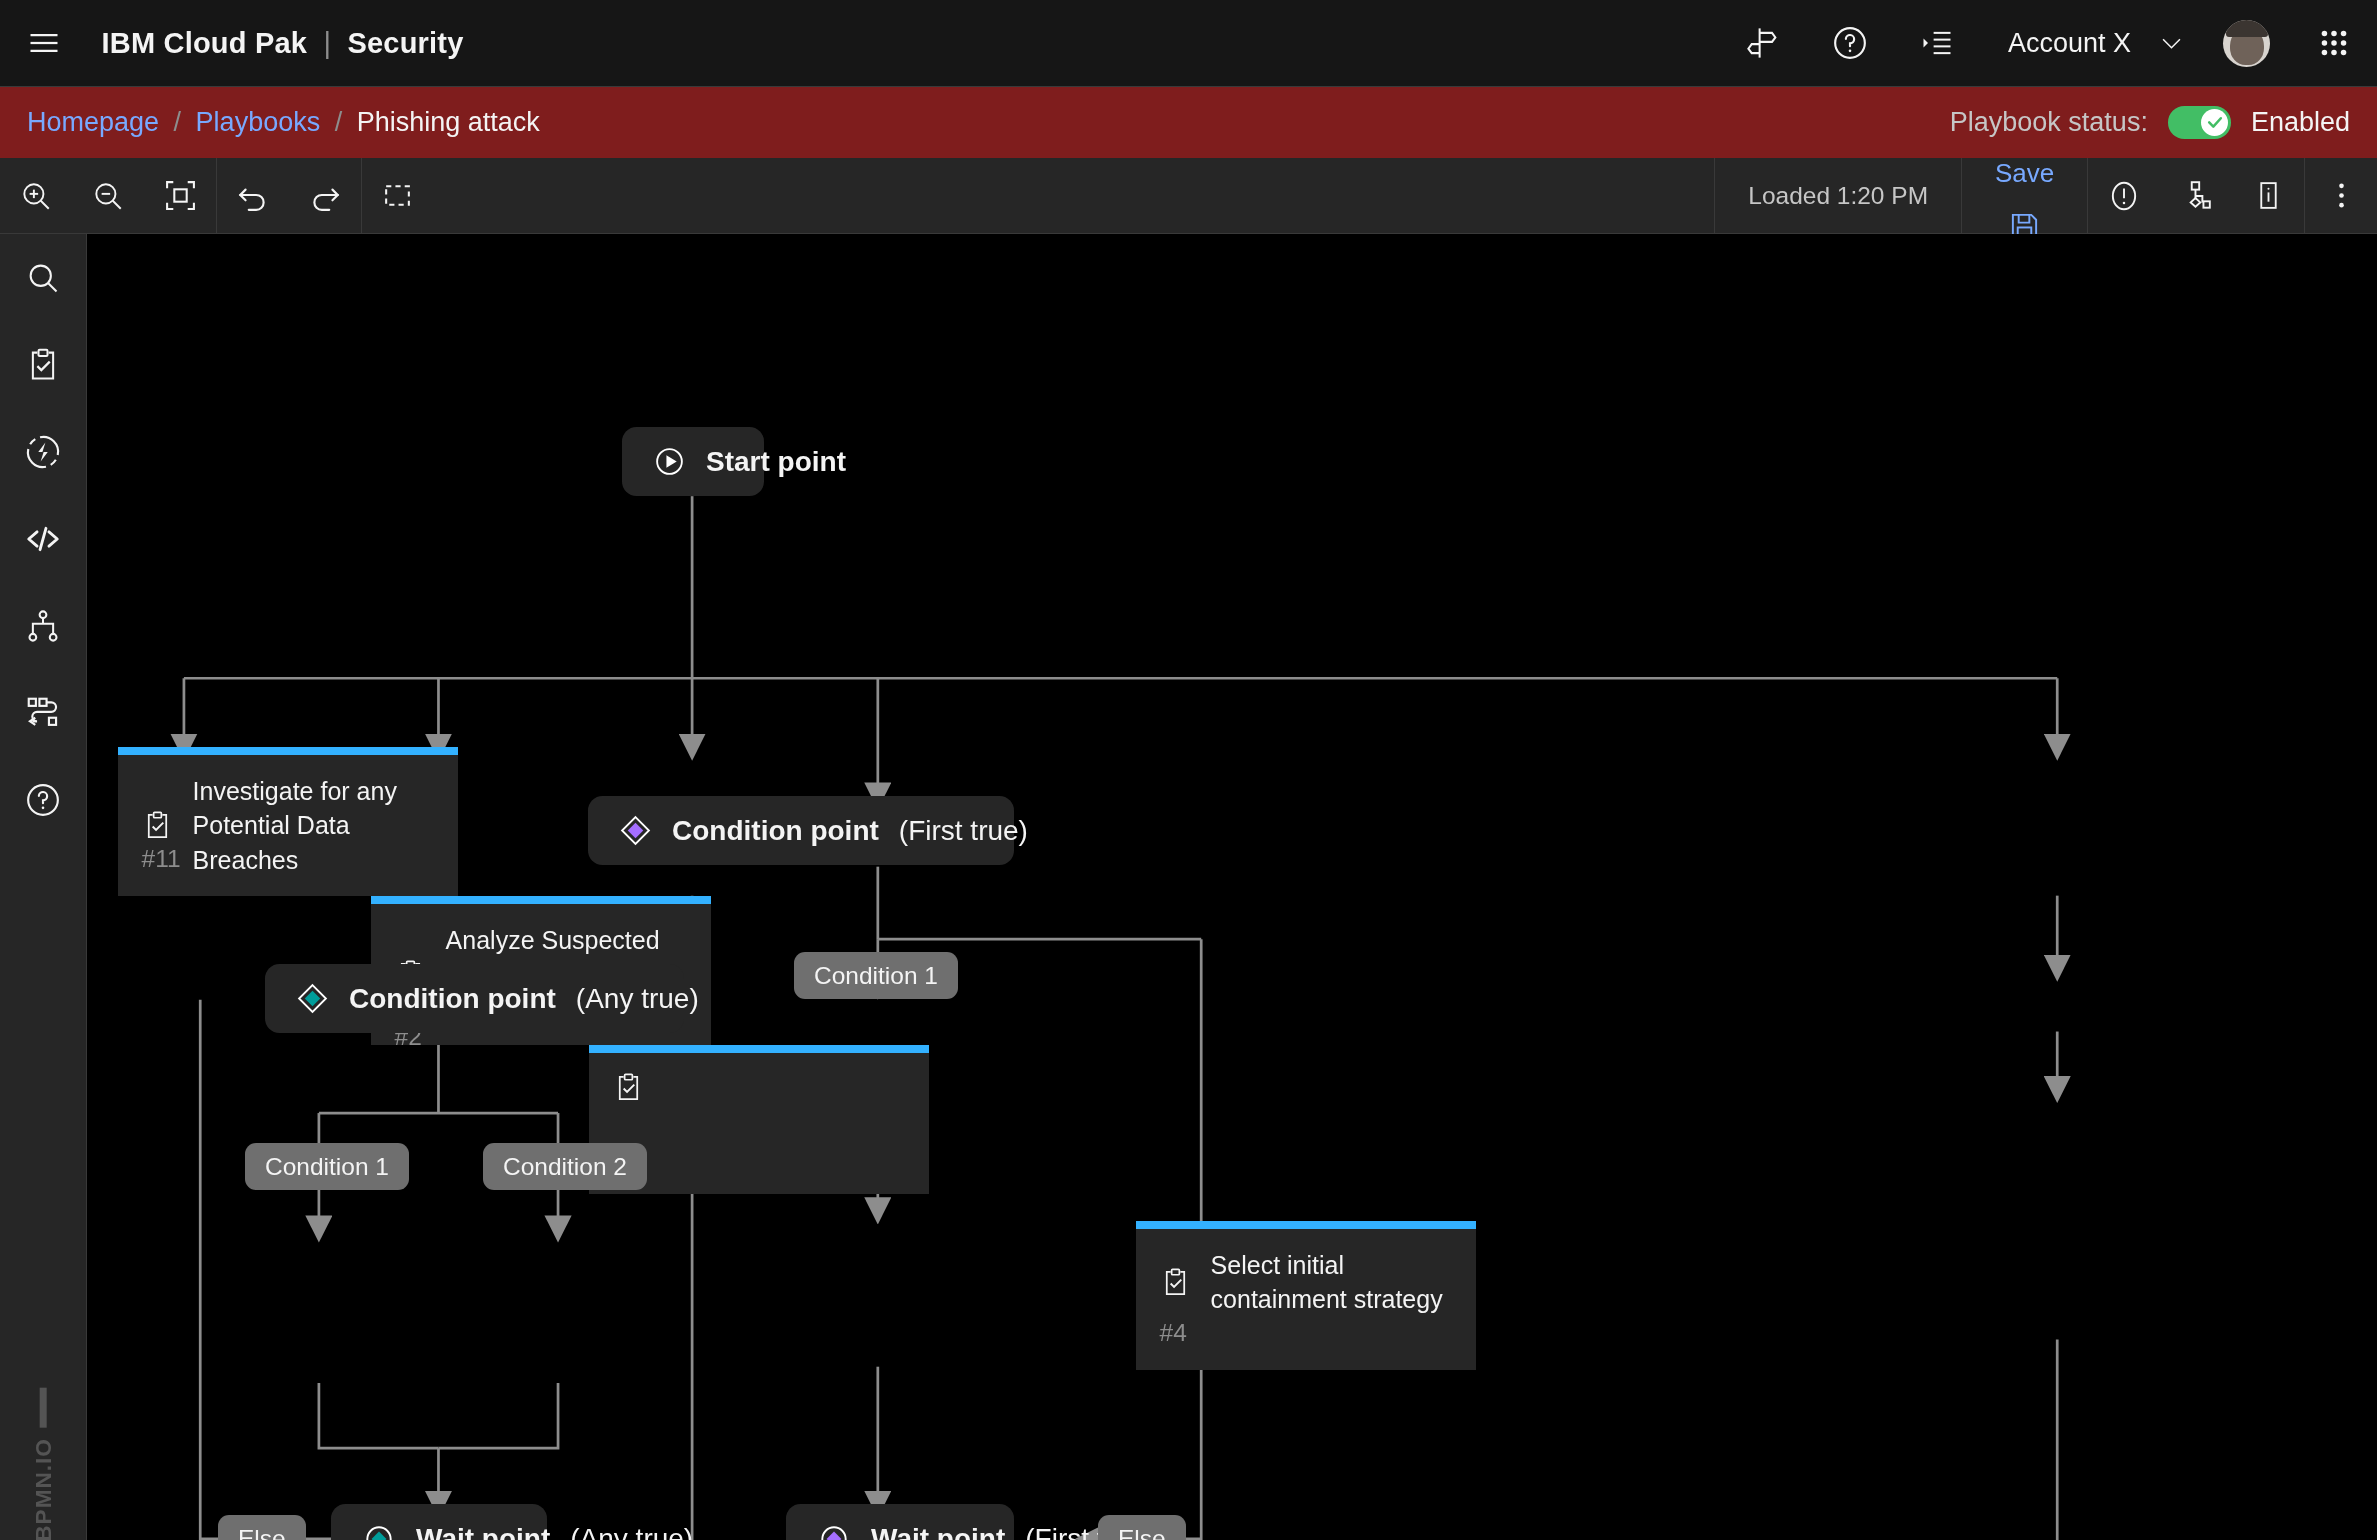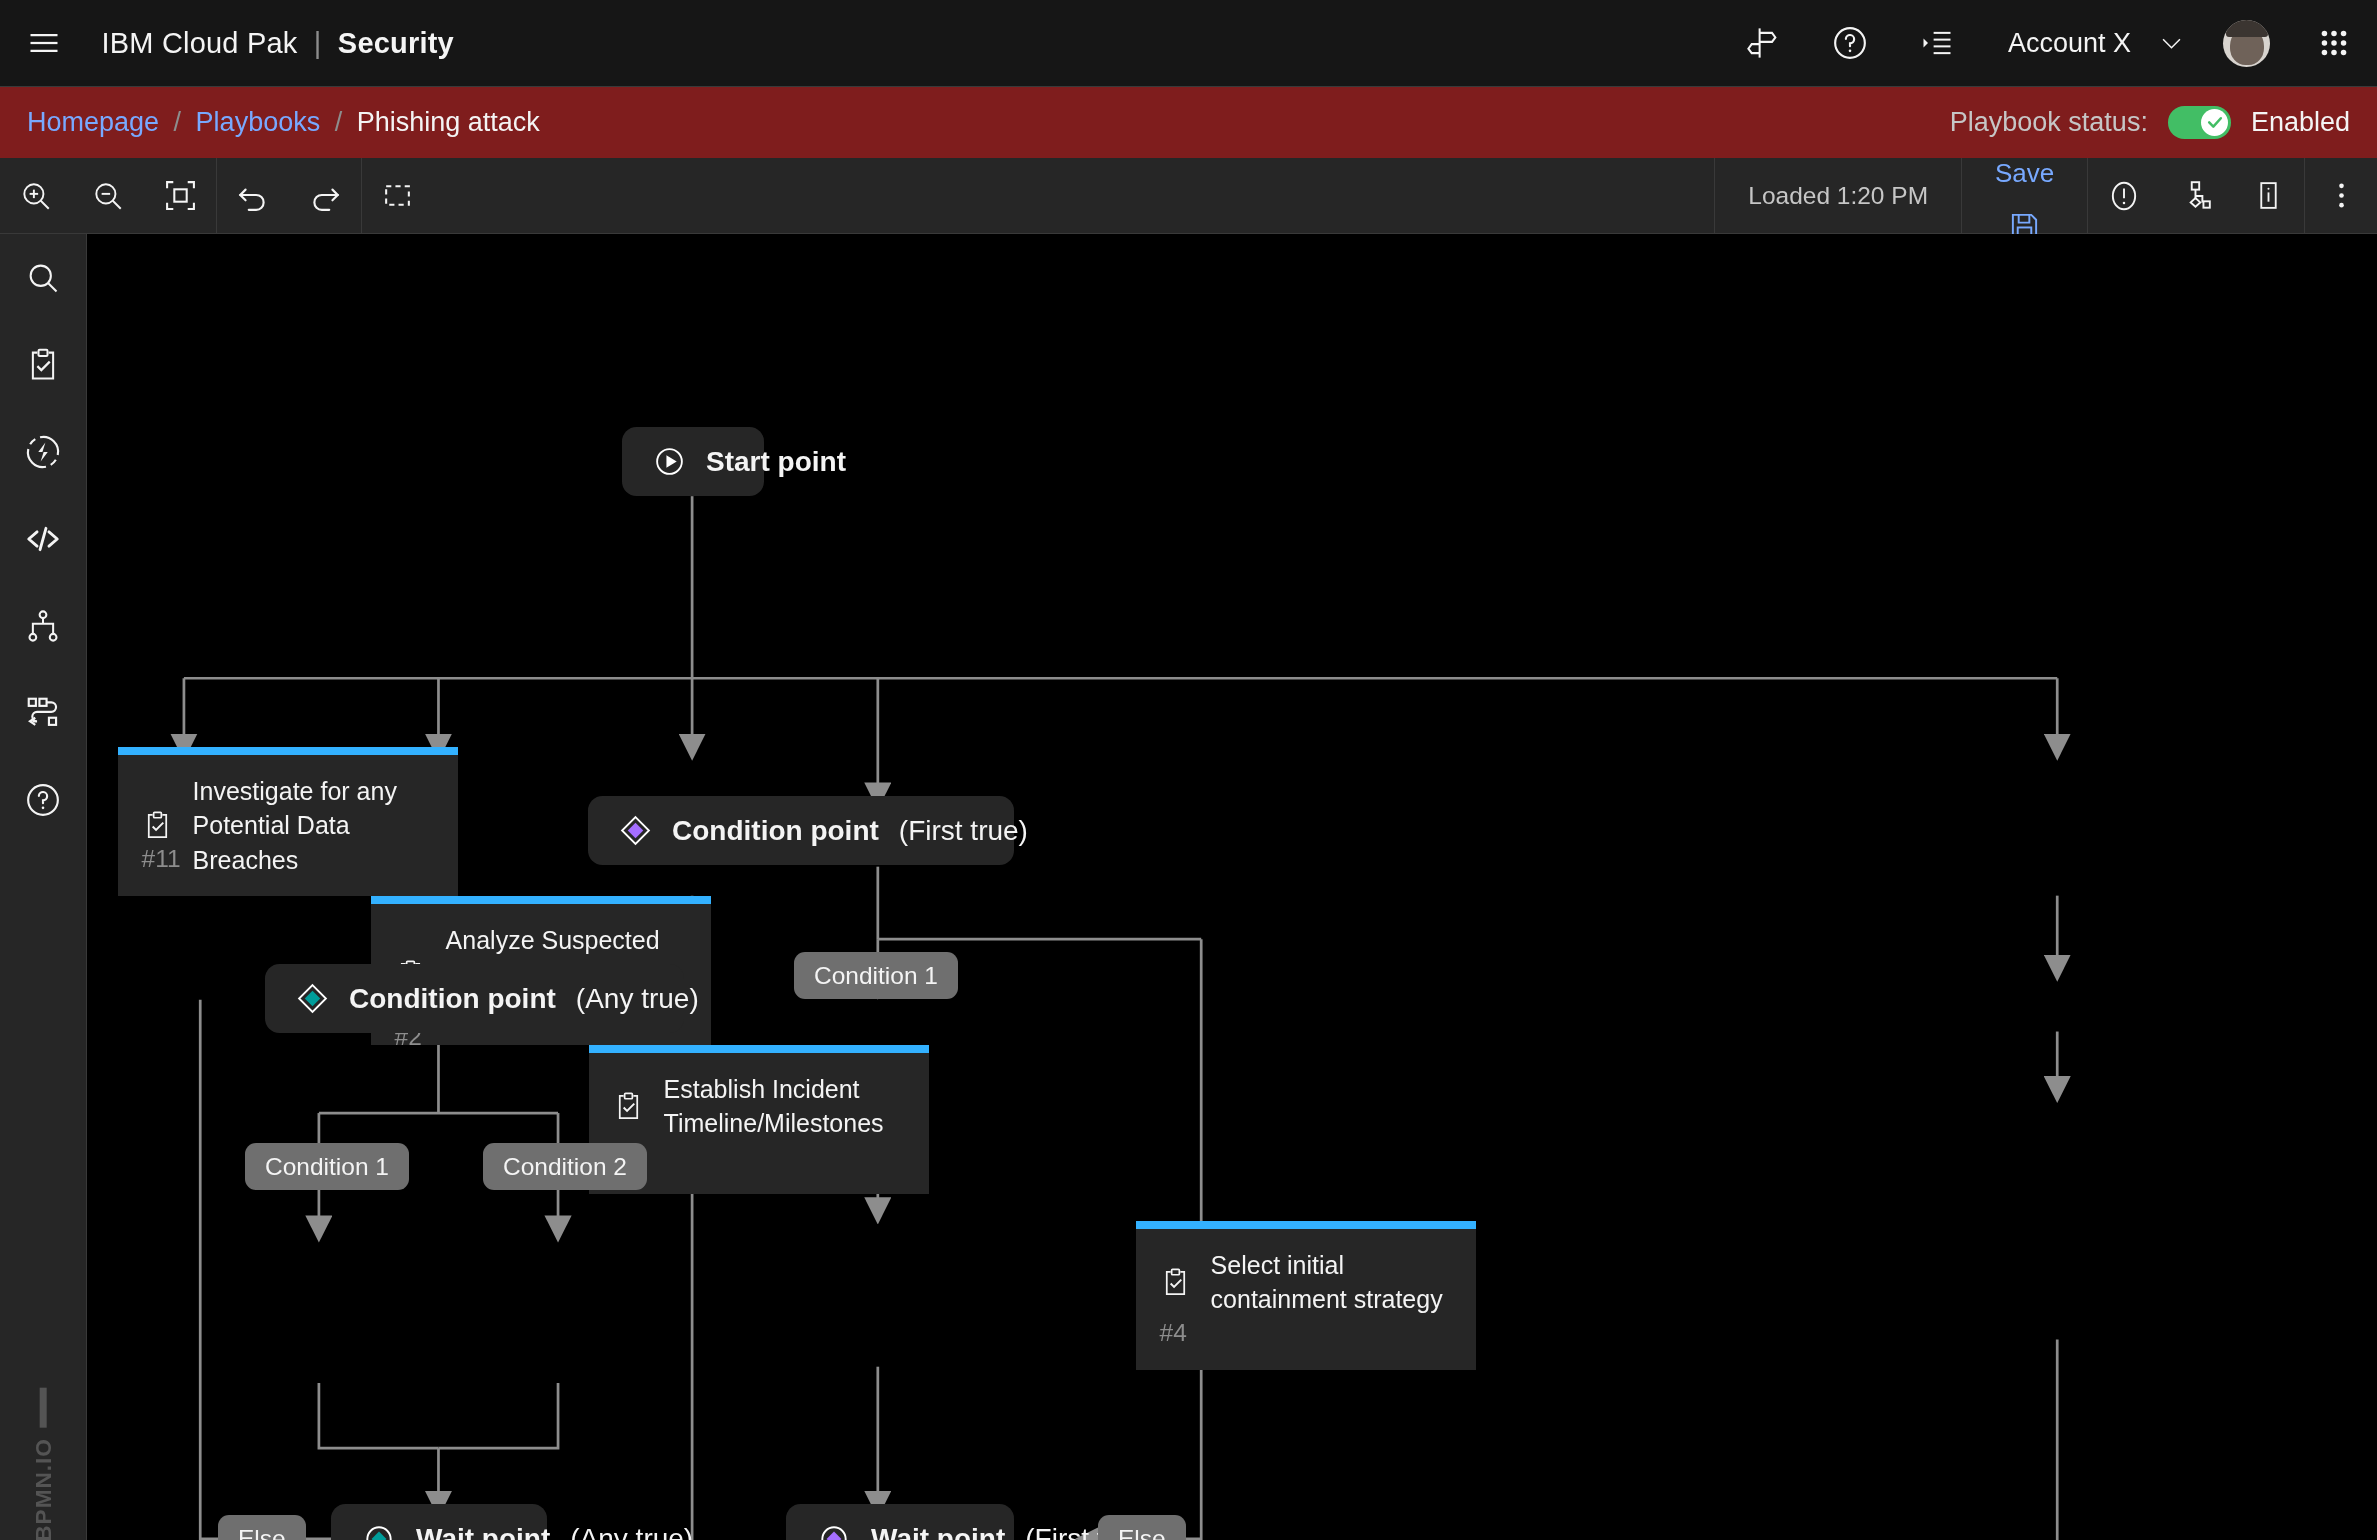--- a/index.html
+++ b/index.html
@@ -20,21 +20,21 @@
   }
   .hdr-iconbtn {
     width: 87px; height: 86px;
     display: flex; align-items: center; justify-content: center;
     flex: 0 0 auto;
   }
   .hdr-title {
     color: #f4f4f4; font-size: 29px; letter-spacing: 0.2px;
     display: flex; align-items: center; gap: 0px; margin-left: 14.5px;
   }
-  .hdr-title .prod { font-weight: 400; color:#f4f4f4; }
+  .hdr-title .prod { font-weight: 700; color:#f4f4f4; }
   .hdr-title .sep  { color:#8d8d8d; margin: 0 16.3px; font-weight: 300; }
   .hdr-title .app  { font-weight: 700; color:#f4f4f4; }
   .hdr-spacer { flex: 1 1 auto; }
   .hdr-account {
     color:#f4f4f4; font-size: 27px; padding: 0 9px 0 27px;
     display:flex; align-items:center; height:86px;
   }
   .hdr-chev { width: 63px; height:86px; display:flex; align-items:center; justify-content:center; }
   .hdr-avatar-wrap { width: 87px; height:86px; display:flex; align-items:center; justify-content:center; }
   .avatar {
@@ -542,21 +542,20 @@
   <div class="node card" style="left:502px; top:513px; width:340px; height:149px;">
     <div class="accent" style="background:#33b1ff;"></div>
     <div class="body">
       <span class="icon">
         <svg width="31" height="31" viewBox="0 0 32 32" fill="none" stroke="#f4f4f4" stroke-width="1.8">
           <path d="M11 5H7v23h18V5h-4"></path>
             <rect x="12" y="2.5" width="8" height="5.5" rx="1"></rect>
           <path d="M11 17 l3.5 3.5 L22 13" stroke-width="2"></path>
         </svg>
       </span>
-      <span class="ctext">Establish Incident Timeline/Milestones</span>
     </div>
     <span class="cnum" style="top:98px;">#3</span>
   </div>
 
   <div class="node pill" style="left:501px; top:562px; width:426px;">
     <span class="icon">
       <svg width="33" height="33" viewBox="0 0 32 32" fill="none" stroke="#ffffff" stroke-width="1.8">
         <path d="M16 3 L29 16 L16 29 L3 16 Z"></path>
         <path d="M16 8.5 L23.5 16 L16 23.5 L8.5 16 Z" fill="#a56eff" stroke="none"></path>
       </svg>

